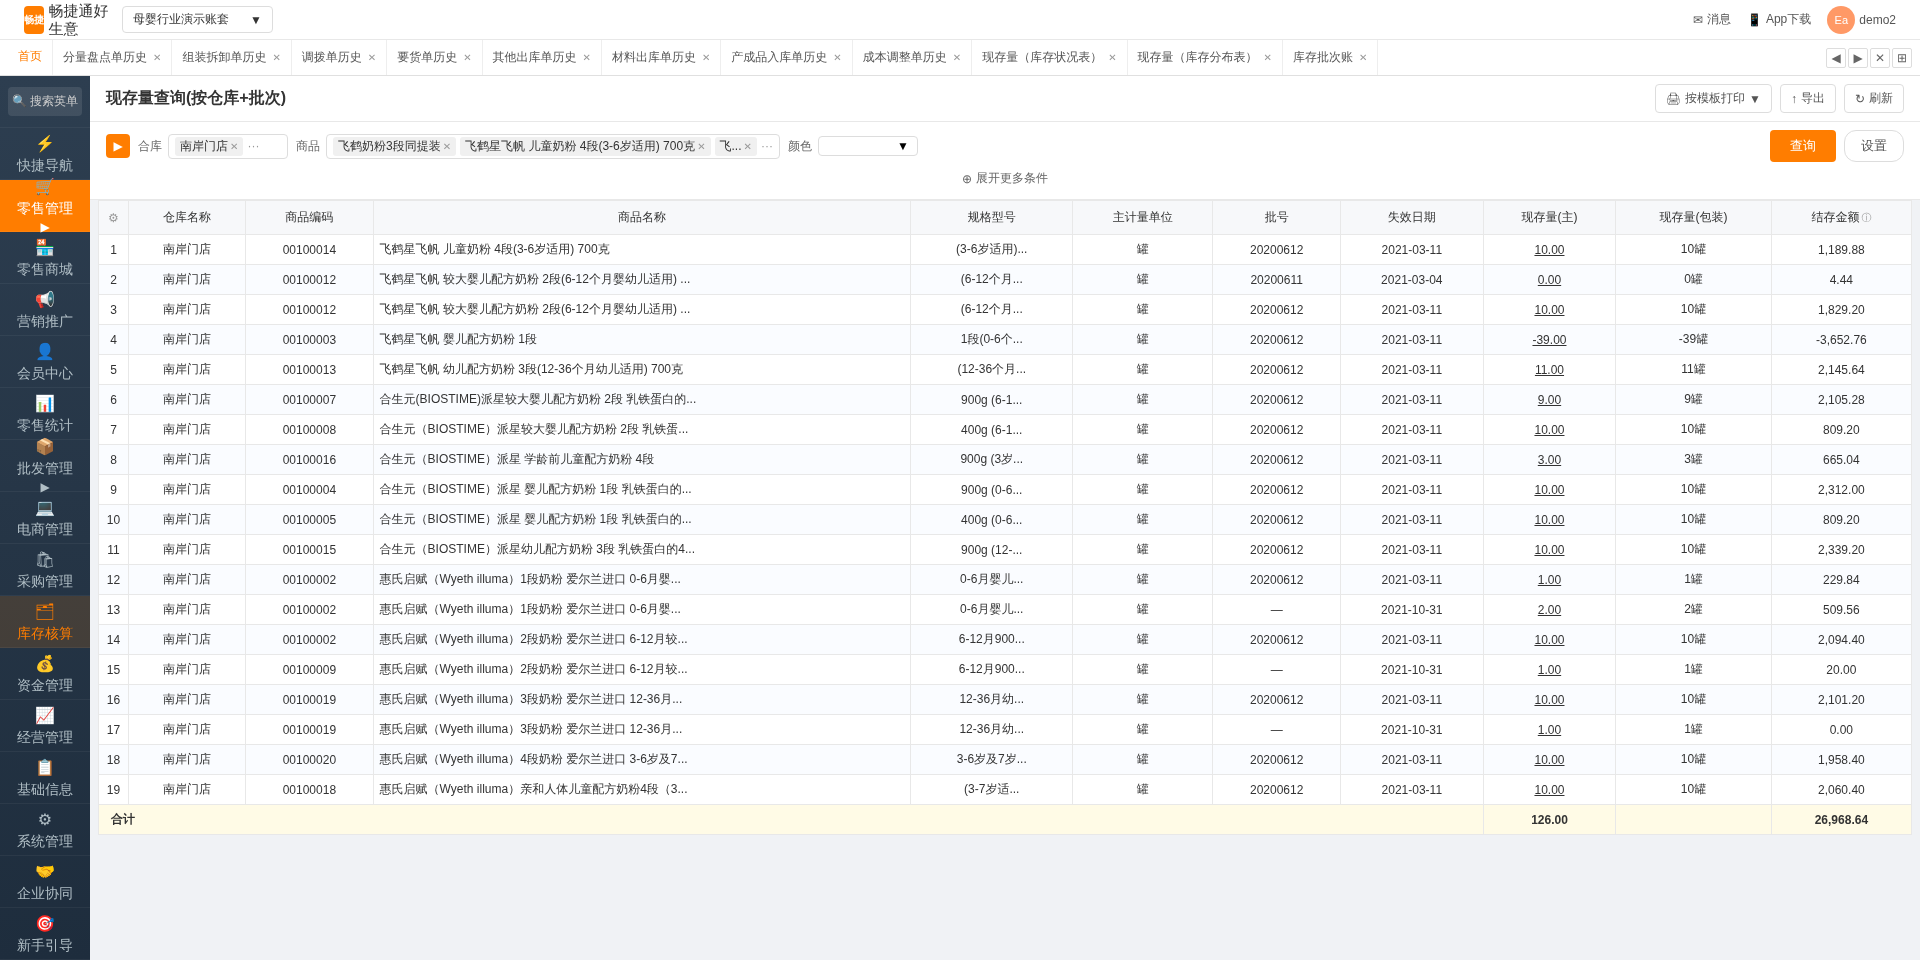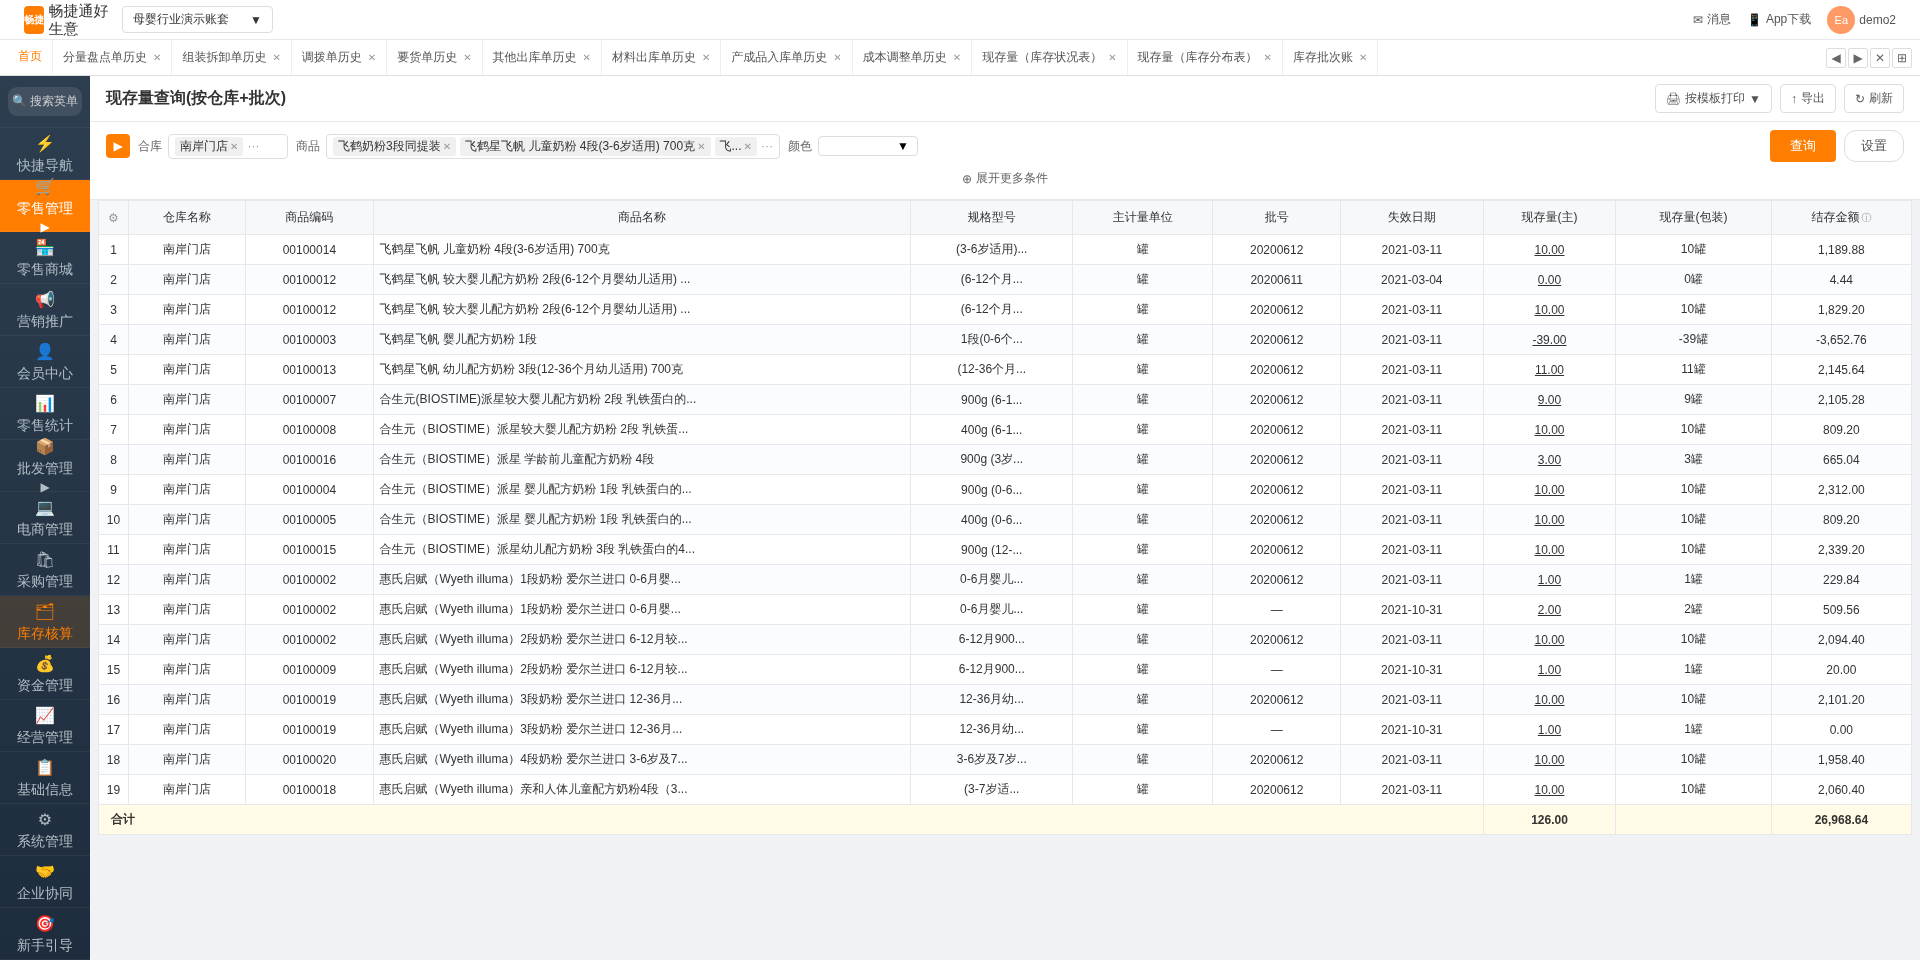--- a/index.html
+++ b/index.html
@@ -48,21 +48,21 @@
     .sidebar-item {
       display: flex; flex-direction: column; align-items: center; justify-content: center;
       padding: 10px 4px; color: #b0bec5; cursor: pointer; gap: 4px;
       border-bottom: 1px solid rgba(255,255,255,0.05); min-height: 52px;
     }
     .sidebar-item.active { background: #ff7d00; color: #fff; }
     .sidebar-icon { font-size: 16px; }
     .sidebar-label { font-size: 14px; line-height: 1.2; }
     .sidebar-search-btn {
       width: 100%; padding: 6px 4px; background: rgba(255,255,255,0.1); border: none;
-      border-radius: 9px; color: #ccc; cursor: pointer; font-size: 11px; text-align: center;
+      border-radius: 4px; color: #ccc; cursor: pointer; font-size: 11px; text-align: center;
     }
 
     
     .content-area { flex: 1; display: flex; flex-direction: column; overflow: hidden; background: #f0f2f5; }
 
     
     .page-header {
       background: #fff; padding: 8px 16px; border-bottom: 1px solid #e8e8e8;
       display: flex; align-items: center; justify-content: space-between; flex-shrink: 0;
     }

